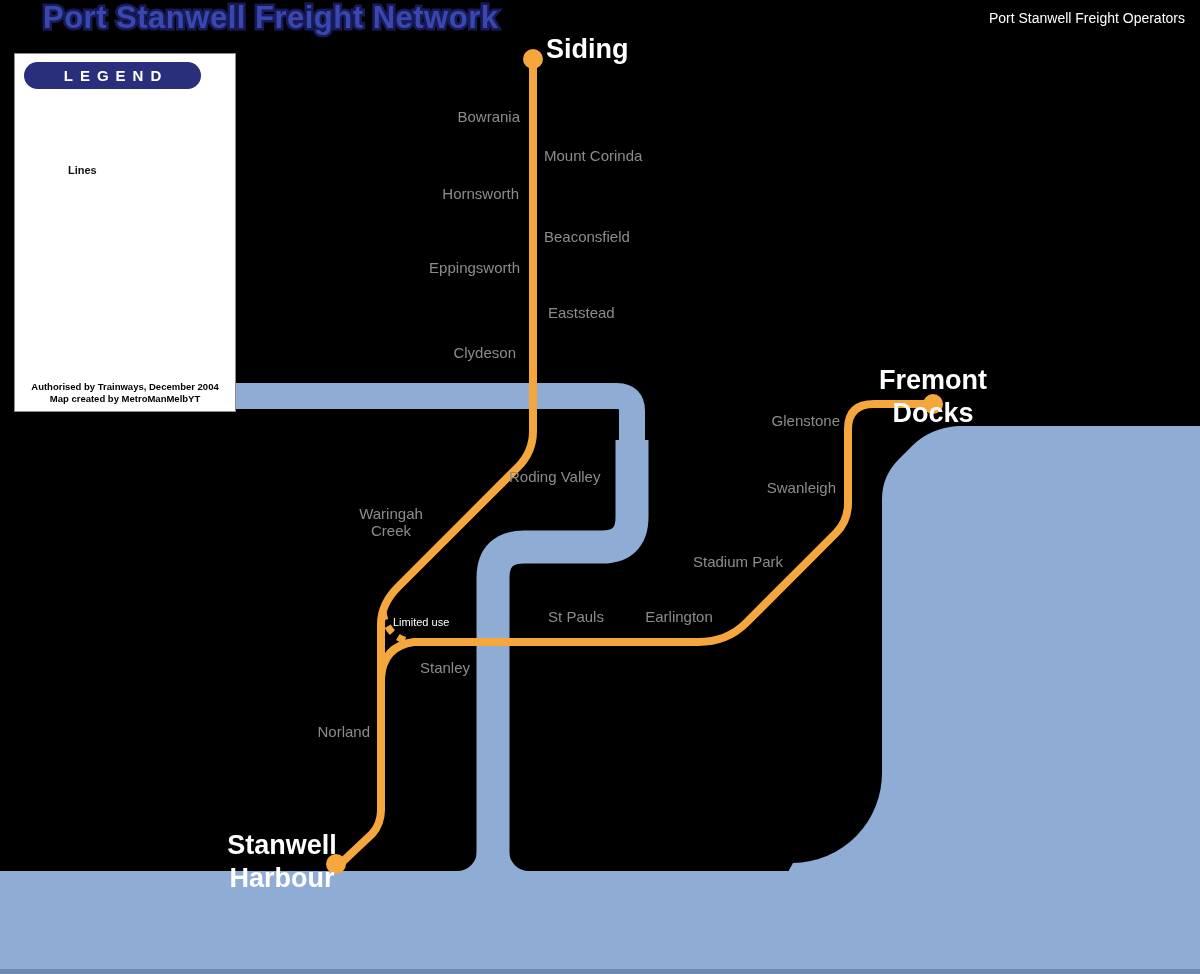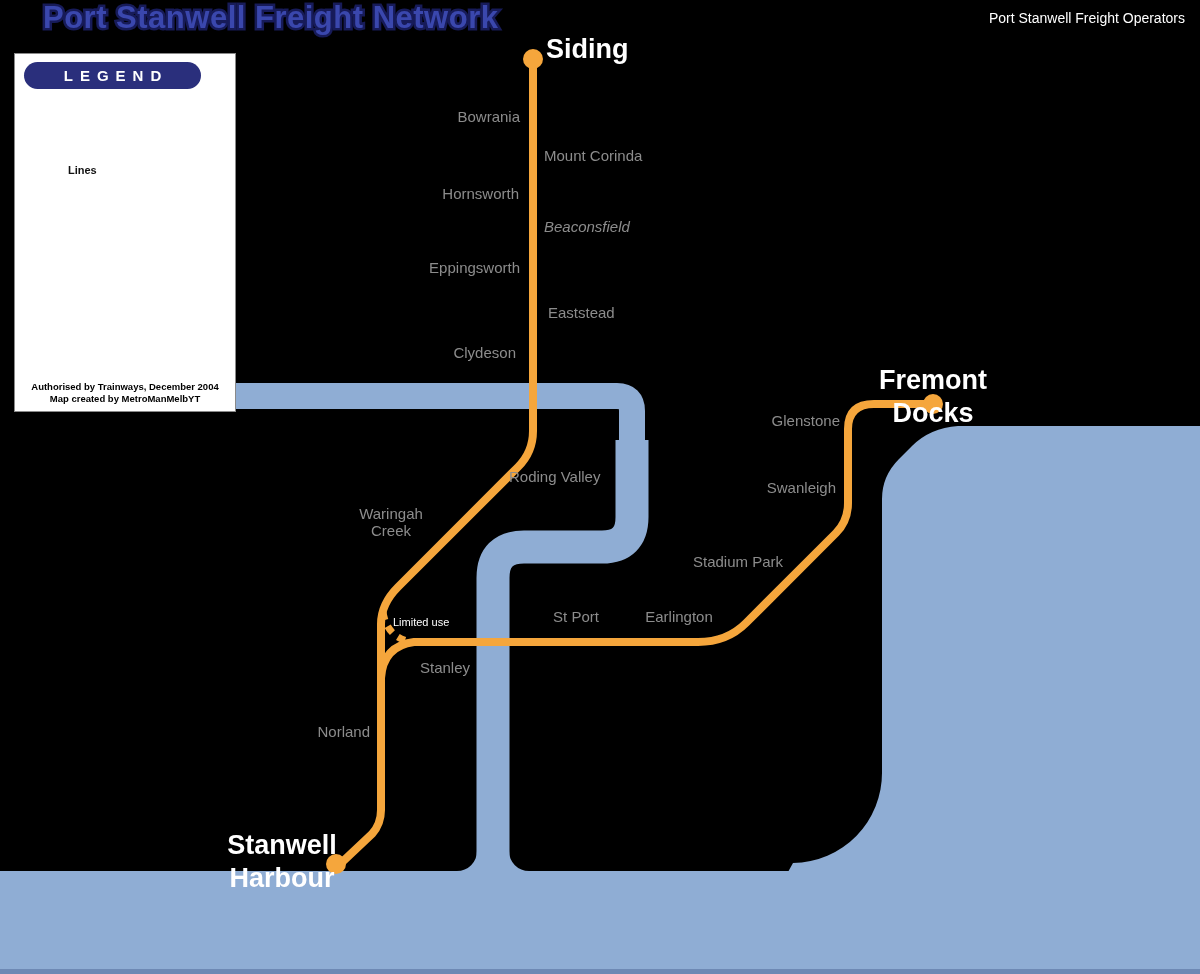--- a/index.html
+++ b/index.html
@@ -90,31 +90,31 @@
 
     <circle cx="533" cy="59" r="10" fill="#F5A63C"></circle>
     <circle cx="933" cy="404" r="10" fill="#F5A63C"></circle>
     <circle cx="336" cy="864" r="10" fill="#F5A63C"></circle>
   </svg>
 
   <div>
       <div class="station align-right" style="right: 680px; top: 108px;">Bowrania</div>
       <div class="station align-left" style="left: 544px; top: 147px;">Mount Corinda</div>
       <div class="station align-right" style="right: 681px; top: 185px;">Hornsworth</div>
-      <div class="station align-left" style="left: 544px; top: 218px; font-style: italic;">Beaconsfield</div>
+      <div class="station align-left" style="left: 544px; top: 228px;">Beaconsfield</div>
       <div class="station align-right" style="right: 680px; top: 259px;">Eppingsworth</div>
       <div class="station align-left" style="left: 548px; top: 304px;">Eaststead</div>
       <div class="station align-right" style="right: 684px; top: 344px;">Clydeson</div>
       <div class="station align-left" style="left: 509px; top: 468px;">Roding Valley</div>
       <div class="station align-center" style="left: 391px; top: 505px;">Waringah
 Creek</div>
       <div class="station align-right" style="right: 360px; top: 412px;">Glenstone</div>
       <div class="station align-right" style="right: 364px; top: 479px;">Swanleigh</div>
       <div class="station align-right" style="right: 417px; top: 553px;">Stadium Park</div>
-      <div class="station align-center" style="left: 576px; top: 608px;">St Port</div>
+      <div class="station align-center" style="left: 576px; top: 608px;">St Pauls</div>
       <div class="station align-center" style="left: 679px; top: 608px;">Earlington</div>
       <div class="station align-center" style="left: 445px; top: 659px;">Stanley</div>
       <div class="station align-right" style="right: 830px; top: 723px;">Norland</div>
     </div>
 
   <div class="terminus" style="left:546px;top:33px;">
     <div>Siding</div>
   </div>
   <div class="terminus centered" style="left:933px;top:330px;">
     <div>Fremont</div>

